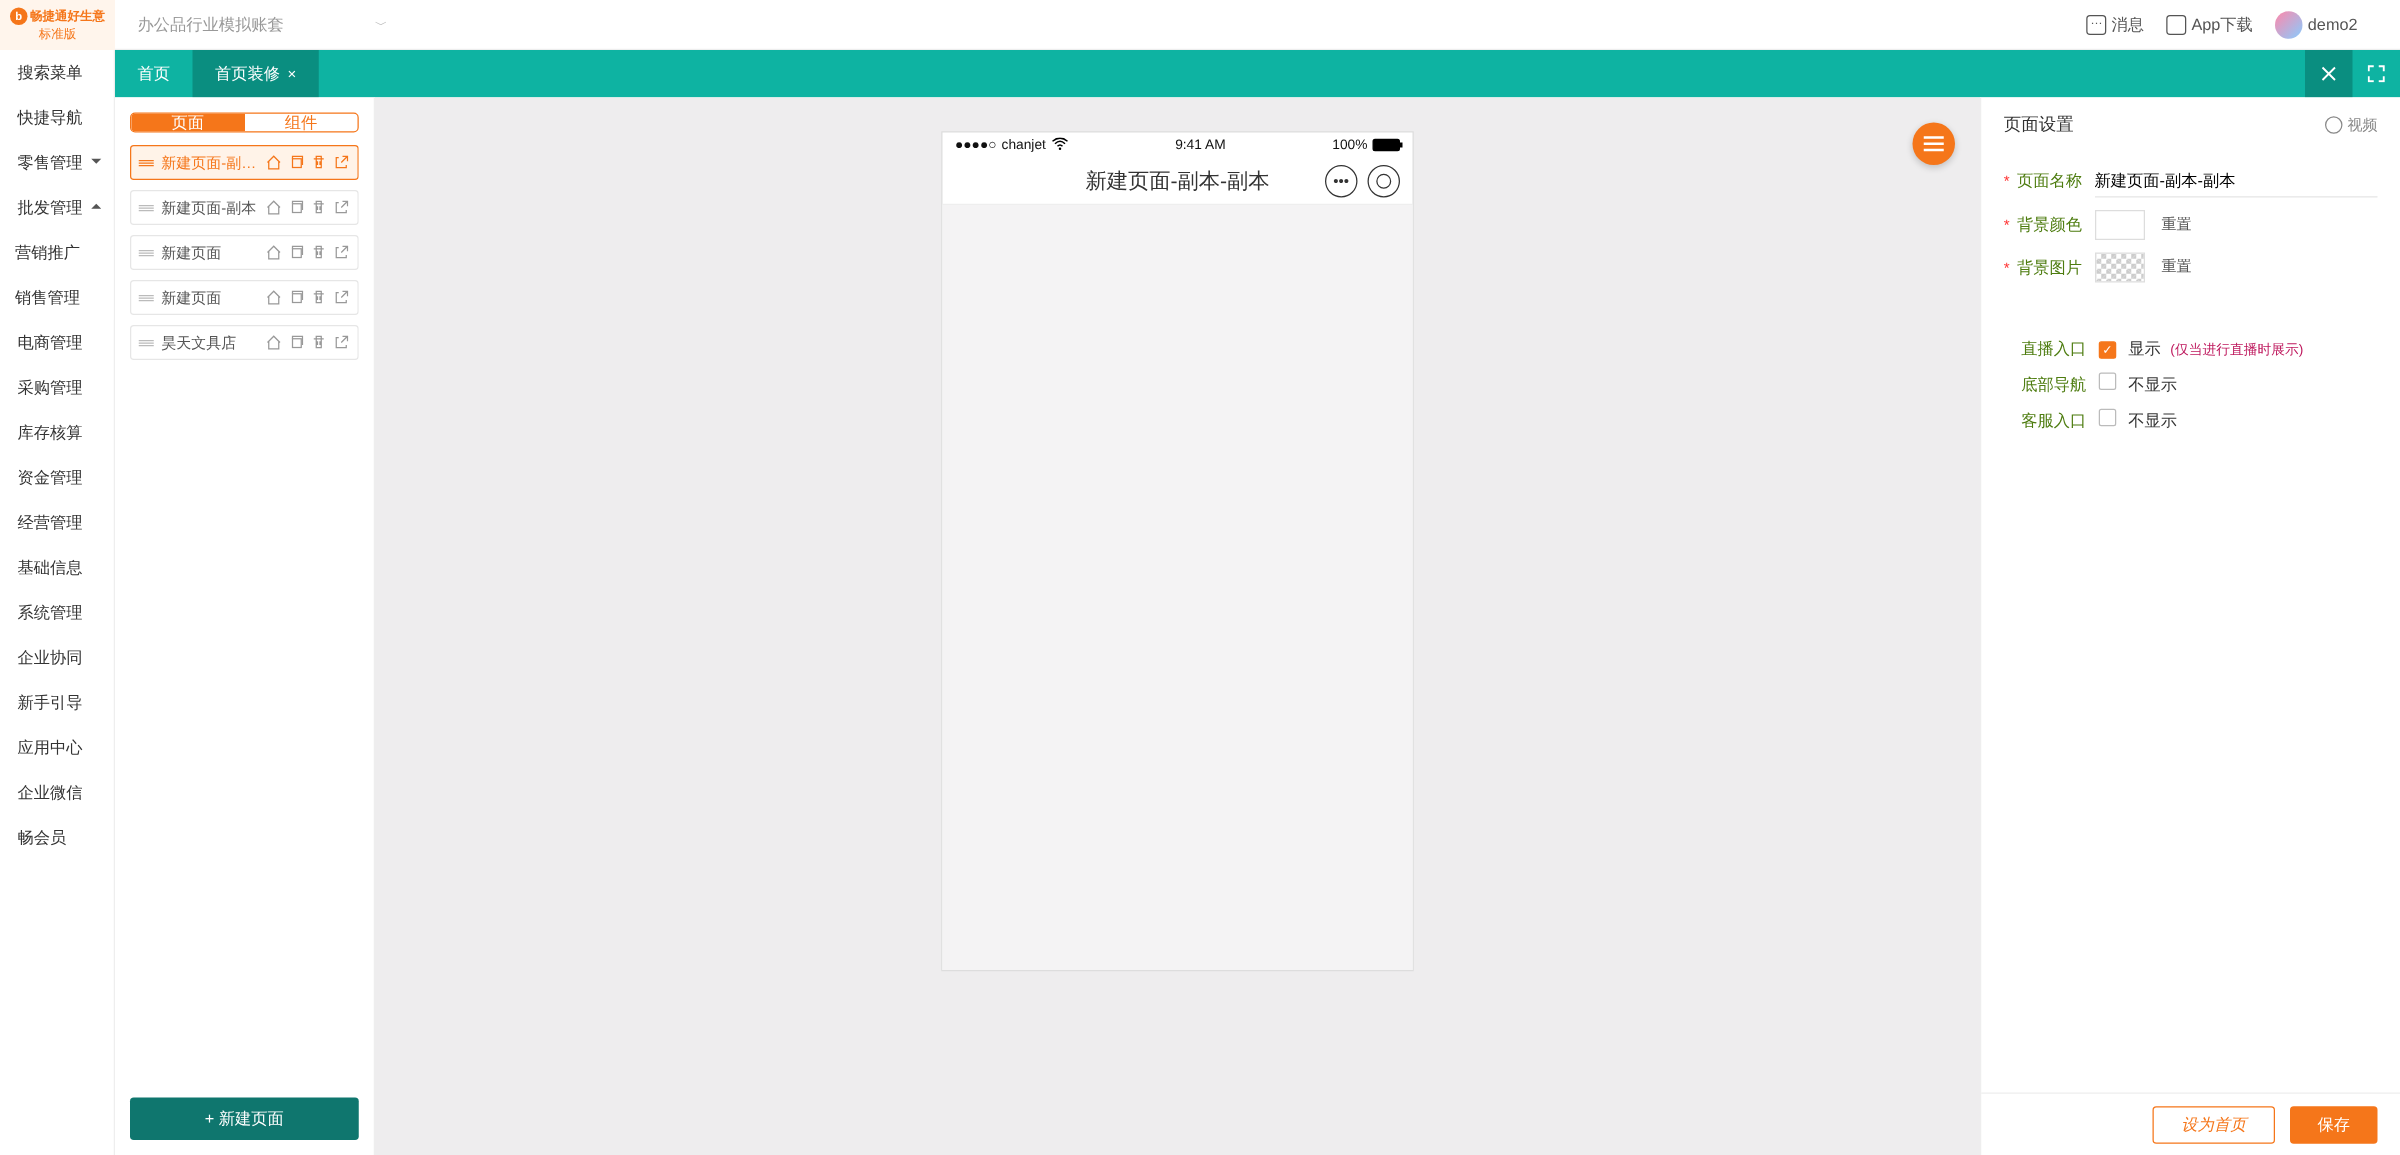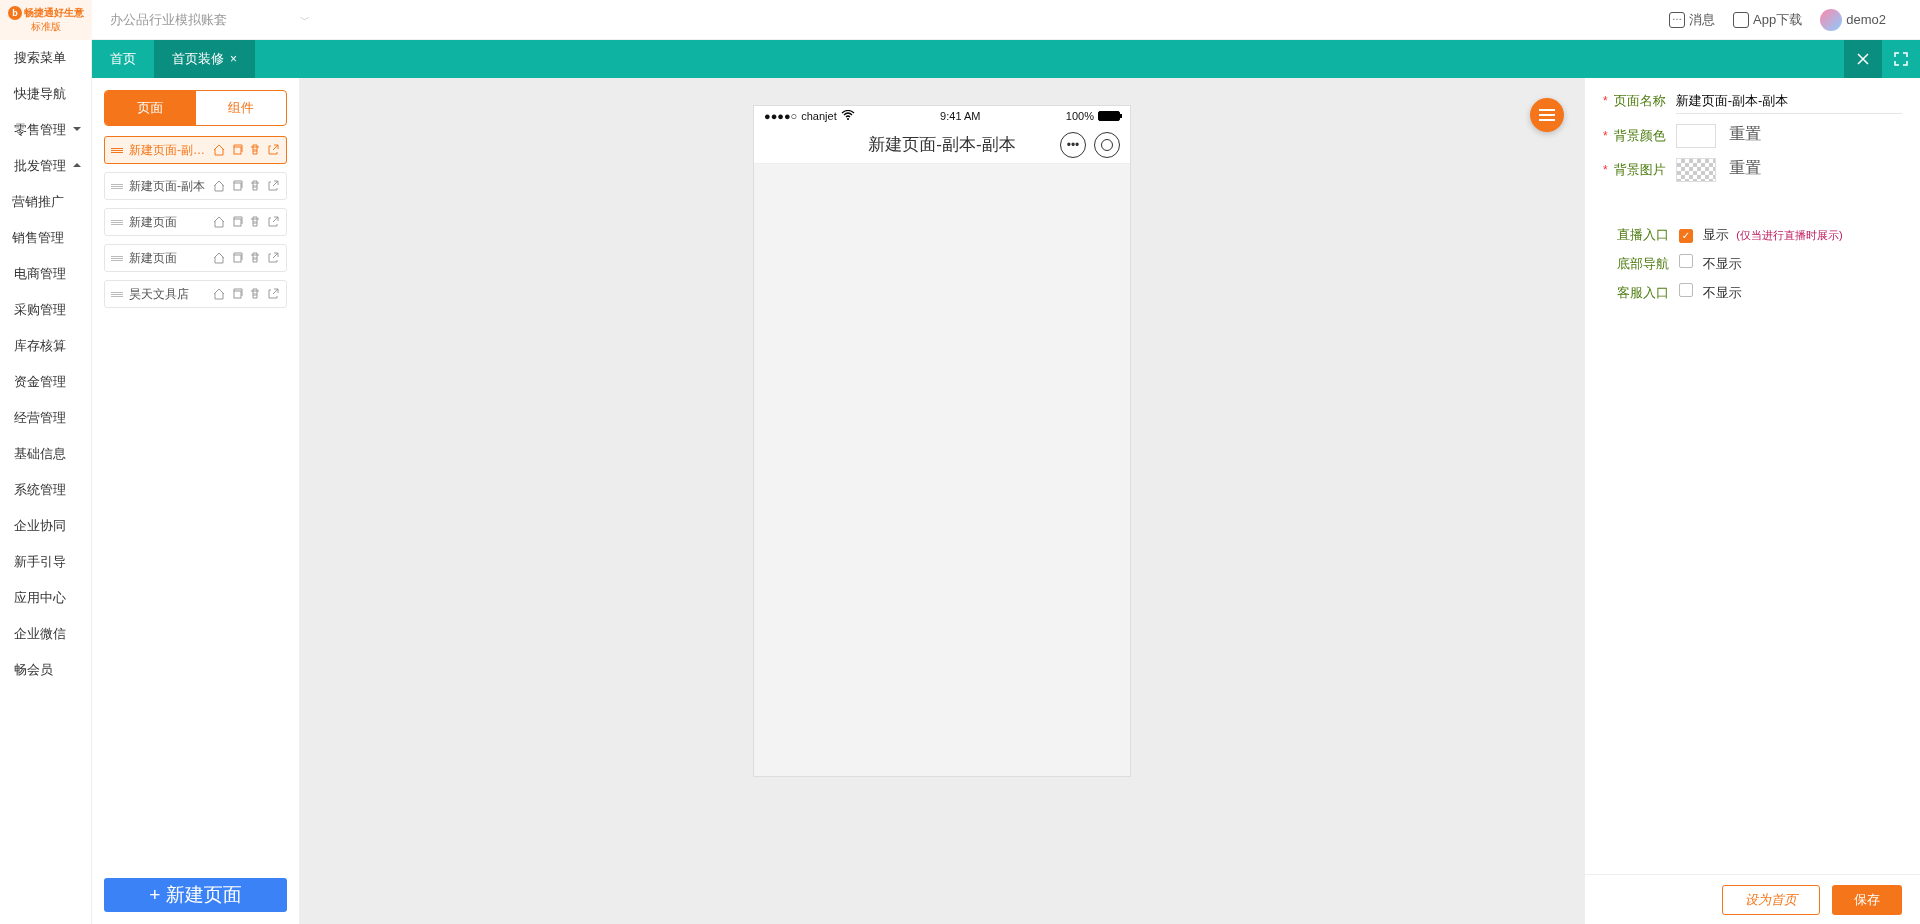--- a/index.html
+++ b/index.html
@@ -39,35 +39,35 @@
 .ribbon .spacer { flex:1; }
 .ribbon .r-icon { width:38px; height:38px; display:flex; align-items:center; justify-content:center; cursor:pointer; }
 .ribbon .r-icon.close-big { background:#0A8E80; }
 .ribbon .r-icon svg{stroke:#fff;}
 
 
 .editor { flex:1; display:flex; position:relative; background:#f7f7f7;}
 
 
 .page-panel { width:208px; background:#fff; border-right:1px solid #eee; display:flex; flex-direction:column; padding:12px; }
-.seg { display:flex; border:1px solid #F5761A; border-radius:4px; overflow:hidden; height:36px; margin-bottom:10px;}
+.seg { display:flex; border:1px solid #F5761A; border-radius:4px; overflow:hidden; height:16px; margin-bottom:10px;}
 .seg div{ flex:1; display:flex; align-items:center; justify-content:center; font-size:13px; cursor:pointer;}
 .seg .on{ background:#F5761A; color:#fff; }
 .seg .off{ color:#F5761A; }
 .page-list{ flex:1; overflow:auto;}
 .page-row{ height:28px; border:1px solid #e6e6e6; border-radius:3px; margin-bottom:8px; display:flex; align-items:center; padding:0 6px; gap:6px; cursor:pointer; font-size:12px; color:#555;}
 .page-row.sel{ border-color:#F5761A; background:#FFF3E8; color:#F5761A;}
 .page-row .drag{ width:12px; display:flex; flex-direction:column; gap:1px;}
 .page-row .drag span{height:1px;background:#bbb;display:block;}
 .page-row.sel .drag span{background:#F5761A;}
 .page-row .nm{ flex:1; overflow:hidden; white-space:nowrap; text-overflow:ellipsis;}
 .page-row .icons{ display:flex; gap:4px;}
 .page-row .icons i{ width:14px;height:14px; display:inline-flex;align-items:center;justify-content:center;color:#999;}
 .page-row.sel .icons i{color:#F5761A;}
-.new-page-btn{ height:34px; background:#3b82f6; color:#fff; display:flex; align-items:center; justify-content:center; border-radius:3px; cursor:pointer; font-size:19px; gap:4px; margin-top:auto;}
+.new-page-btn{ height:34px; background:#0f766e; color:#fff; display:flex; align-items:center; justify-content:center; border-radius:3px; cursor:pointer; font-size:13px; gap:4px; margin-top:auto;}
 
 
 .canvas-wrap{ flex:1; display:flex; align-items:flex-start; justify-content:center; padding:28px 0; position:relative; background:#EEEDEE;}
 .phone{ width:376px; height:670px; background:#fff; box-shadow:0 0 0 1px #ddd; display:flex; flex-direction:column;}
 .phone-status{ height:20px; display:flex; align-items:center; justify-content:space-between; padding:0 10px; font-size:11px; color:#111;}
 .phone-status .l,.phone-status .r{display:flex;align-items:center;gap:4px;}
 .phone-status .batt{width:22px;height:10px;border:1px solid #000;border-radius:2px;position:relative;background:#000;}
 .phone-status .batt::after{content:"";position:absolute;right:-3px;top:2px;width:2px;height:4px;background:#000;}
 .phone-title{ height:38px; display:flex; align-items:center; justify-content:center; font-size:17px; position:relative; border-bottom:1px solid #eee;}
 .phone-title .cap1{position:absolute;right:44px;width:26px;height:26px;border:1px solid #333;border-radius:13px;display:flex;align-items:center;justify-content:center;font-size:12px;}
@@ -83,21 +83,21 @@
 .set-head{ height:44px; display:flex; align-items:center; justify-content:space-between; font-size:14px;}
 .set-head .vid{ font-size:12px; color:#888; display:flex; align-items:center; gap:4px; cursor:pointer;}
 .set-head .vid::before{content:"";width:12px;height:12px;border:1px solid #888;border-radius:50%;display:inline-block;position:relative;}
 .frow{ display:flex; align-items:center; margin:10px 0; font-size:13px;}
 .frow .req{ color:#f33; margin-right:6px; font-size:12px;}
 .frow .lbl{ width:62px; color:#4d7c0f;}
 .frow .val{ flex:1; }
 .frow input[type=text]{ width:100%; height:26px; border:none; border-bottom:1px solid #e5e5e5; outline:none; font-size:13px;}
 .swatch{ width:40px; height:24px; border:1px solid #ddd; background:#fff; display:inline-block; vertical-align:middle;}
 .swatch.checker{ background-image:linear-gradient(45deg,#ccc 25%,transparent 25%),linear-gradient(-45deg,#ccc 25%,transparent 25%),linear-gradient(45deg,transparent 75%,#ccc 75%),linear-gradient(-45deg,transparent 75%,#ccc 75%); background-size:8px 8px; background-position:0 0,0 4px,4px -4px,-4px 0;}
-.reset{ margin-left:10px; color:#555; cursor:pointer; font-size:16px;}
+.reset{ margin-left:10px; color:#555; cursor:pointer; font-size:12px;}
 .chk{ width:14px; height:14px; border:1px solid #bbb; border-radius:2px; display:inline-flex; align-items:center; justify-content:center; margin-right:6px; cursor:pointer;}
 .chk.on{ background:#F5761A; border-color:#F5761A; color:#fff; font-size:10px;}
 .hint{ color:#be185d; font-size:11px; margin-left:4px;}
 .settings-foot{ height:50px; border-top:1px solid #eee; display:flex; align-items:center; justify-content:flex-end; gap:12px; padding:0 18px;}
 .btn{ height:30px; padding:0 22px; border-radius:3px; display:flex; align-items:center; justify-content:center; cursor:pointer; font-size:13px;}
 .btn.ghost{ border:1px solid #F5761A; color:#F5761A; background:#fff;font-style:italic;}
 .btn.primary{ background:#F5761A; color:#fff;}
 
 .miniic{width:12px;height:12px;display:inline-block;}
 </style>
@@ -375,20 +375,24 @@
       </div>
       <div class="fab">
         <span></span>
           <span></span>
           <span></span>
       </div>
     </div>
 
     <div class="settings">
       <div class="settings-body">
+        <div class="set-head">
+          <span>页面设置</span>
+          <span class="vid">视频</span>
+        </div>
 
         <div class="frow">
           <span class="req">*</span>
           <span class="lbl">页面名称</span>
           <span class="val"><input type="text" value="新建页面-副本-副本" style=""></span>
         </div>
 
         <div class="frow">
           <span class="req">*</span>
           <span class="lbl">背景颜色</span>

